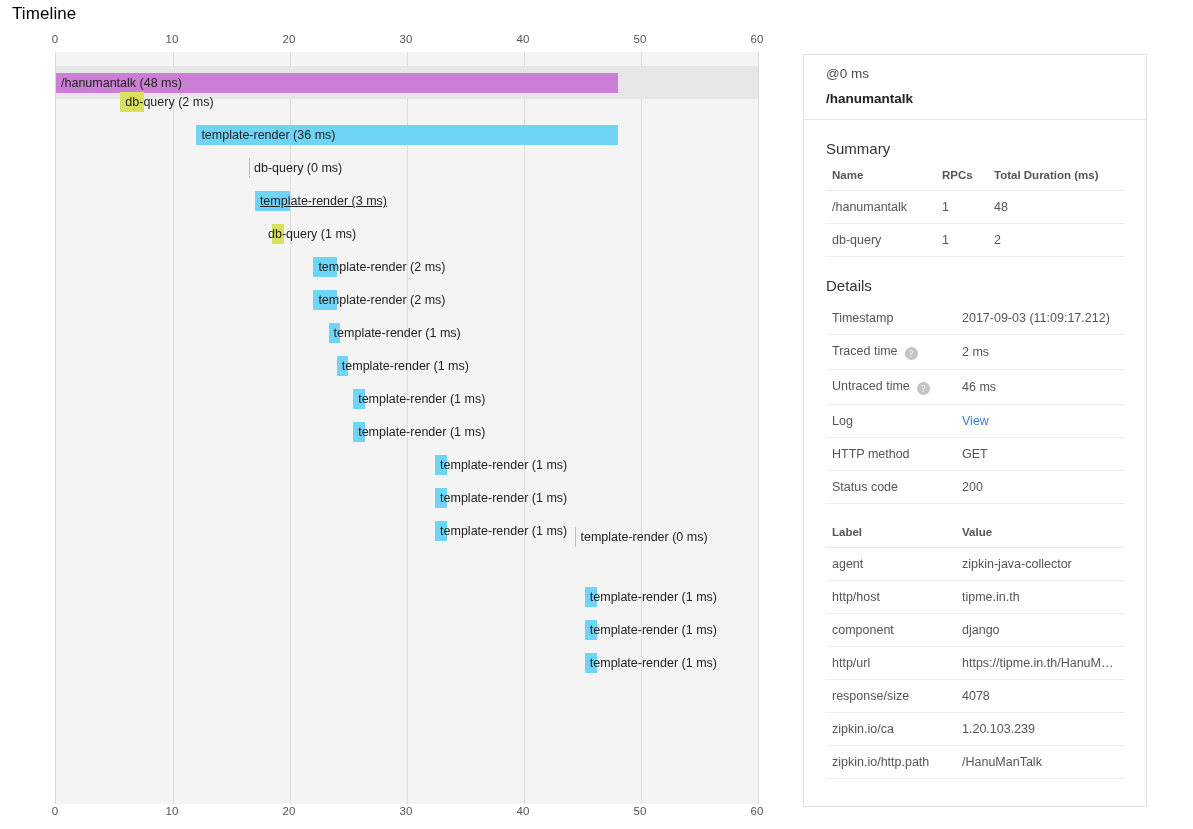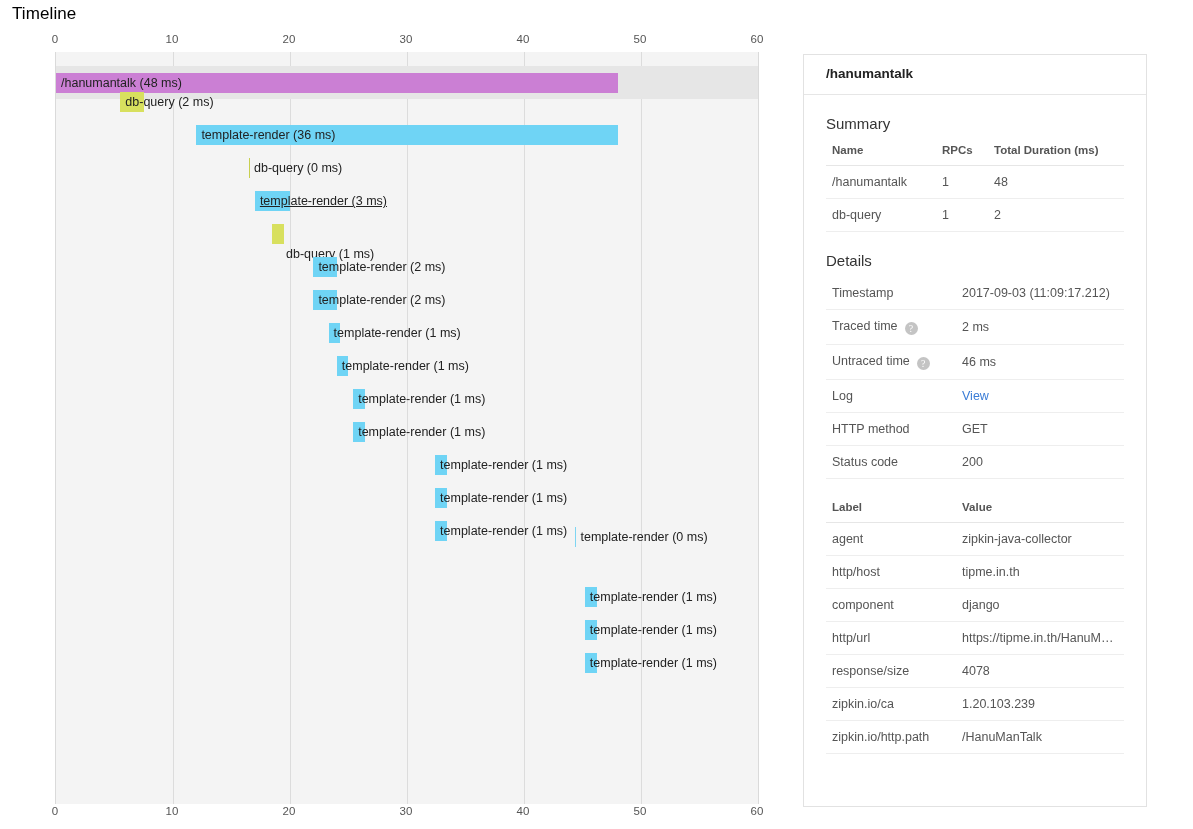--- a/index.html
+++ b/index.html
@@ -245,21 +245,21 @@
       <div class="row" style="top: 99px;">
         <div class="bar dbq zero" style="left: 193.05px; width: 1px;"></div>
         <div class="bar-label" style="left: 193.05px;">db-query (0 ms)</div>
       </div>
       <div class="row" style="top: 132px;">
         <div class="bar tmpl" style="left: 198.9px; width: 35.1px;"></div>
         <div class="bar-label" style="left: 198.9px; text-decoration: underline;">template-render (3 ms)</div>
       </div>
       <div class="row" style="top: 165px;">
         <div class="bar dbq" style="left: 216.45px; width: 11.7px;"></div>
-        <div class="bar-label" style="left: 225px; margin-top: 20px;">db-query (1 ms)</div>
+        <div class="bar-label" style="left: 207px;">db-query (1 ms)</div>
       </div>
       <div class="row" style="top: 198px;">
         <div class="bar tmpl" style="left: 257.4px; width: 23.4px;"></div>
         <div class="bar-label" style="left: 257.4px;">template-render (2 ms)</div>
       </div>
       <div class="row" style="top: 231px;">
         <div class="bar tmpl" style="left: 257.4px; width: 23.4px;"></div>
         <div class="bar-label" style="left: 257.4px;">template-render (2 ms)</div>
       </div>
       <div class="row" style="top: 264px;">
@@ -316,20 +316,21 @@
       <div class="tick-label" style="left: 523px;">40</div>
       <div class="tick-label" style="left: 640px;">50</div>
       <div class="tick-label" style="left: 757px;">60</div>
     </div>
 
 </div>
 
 <div id="detail-panel">
 
   <div id="panel-header">
+    <div id="panel-offset">@0 ms</div>
     <div id="panel-name">/hanumantalk</div>
   </div>
 
   <div id="panel-body">
 
     <div class="section-title">Summary</div>
     <table class="grid" id="summary-table">
       <colgroup>
           <col class="c1">
           <col class="c2">

